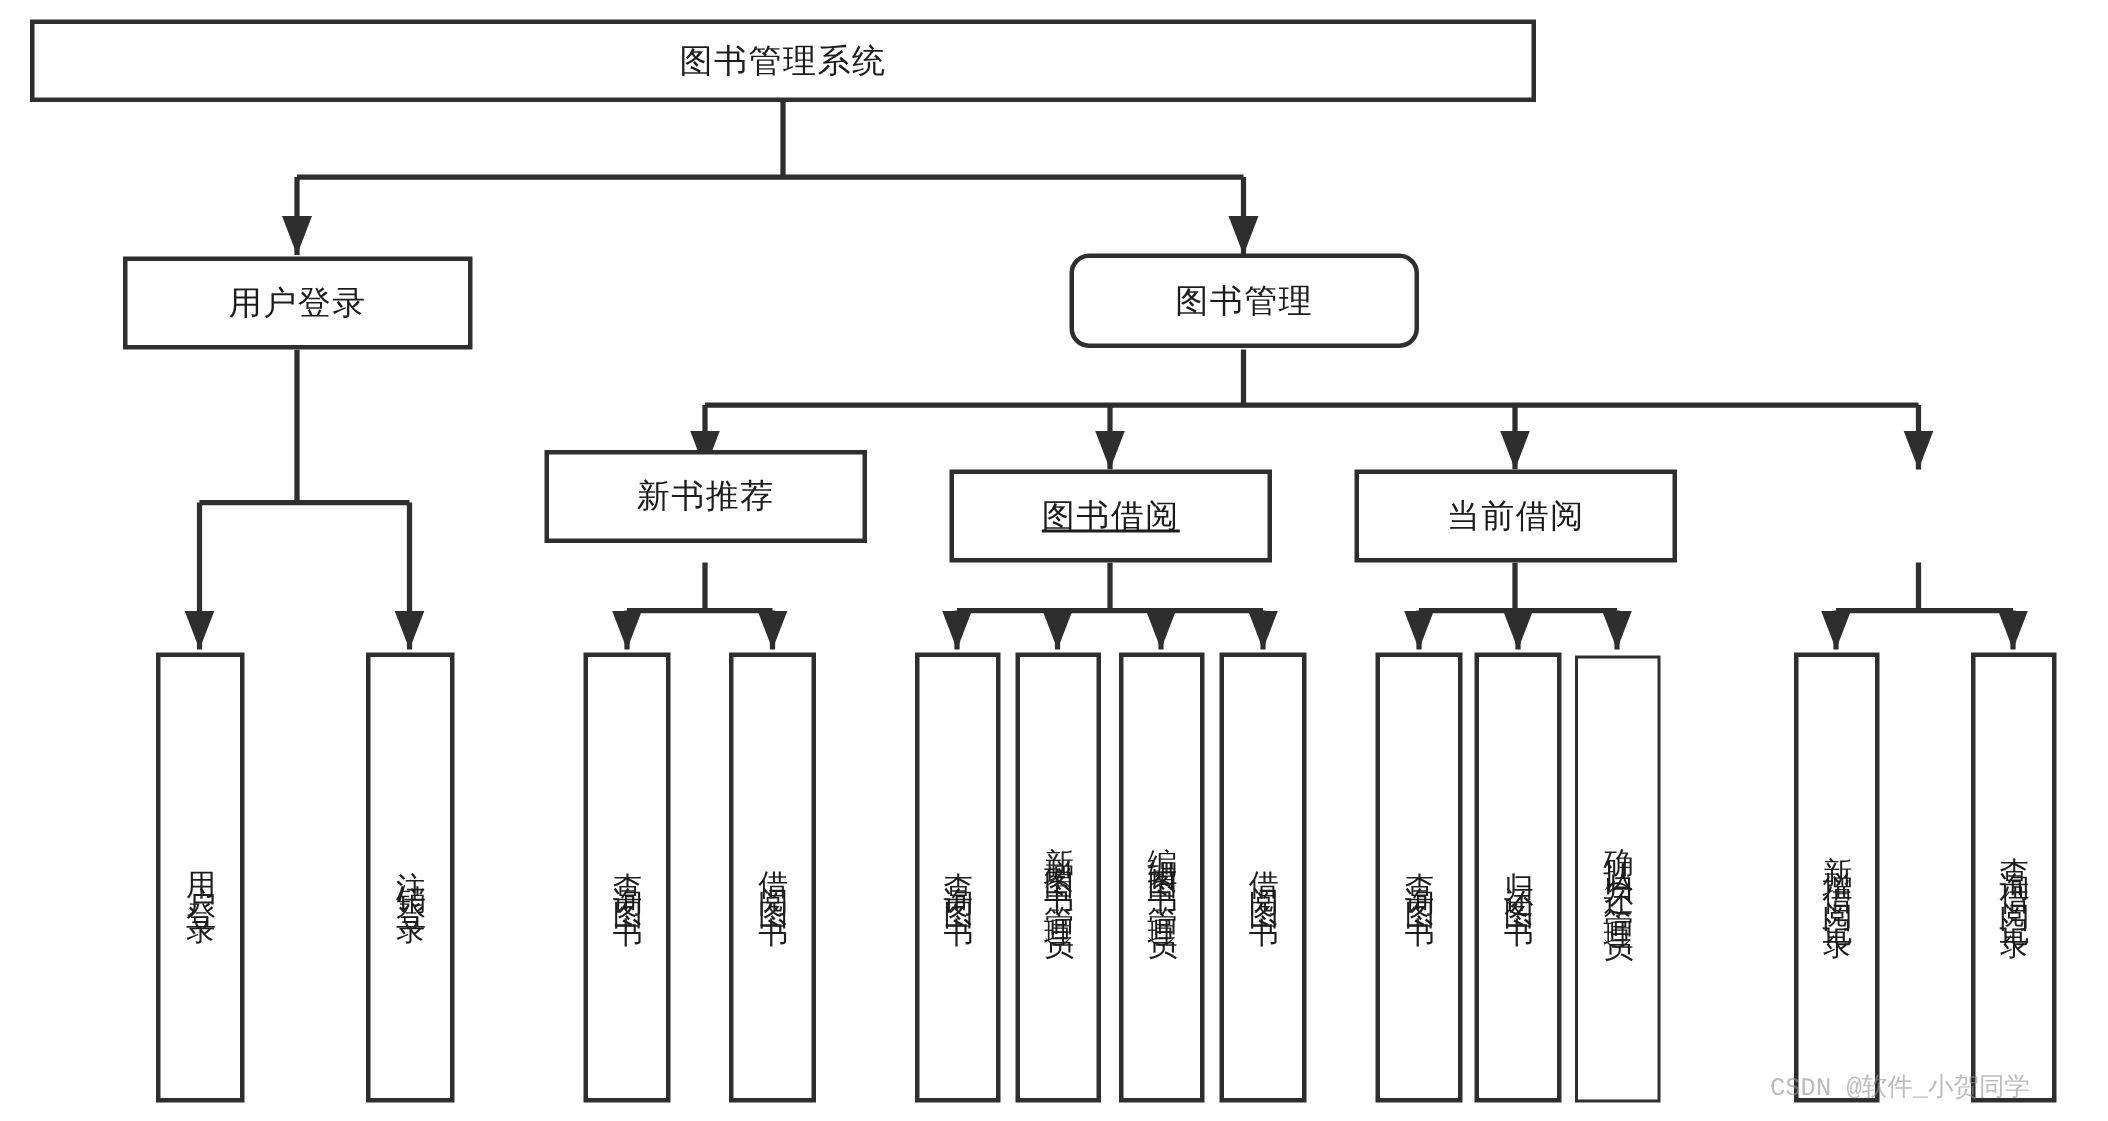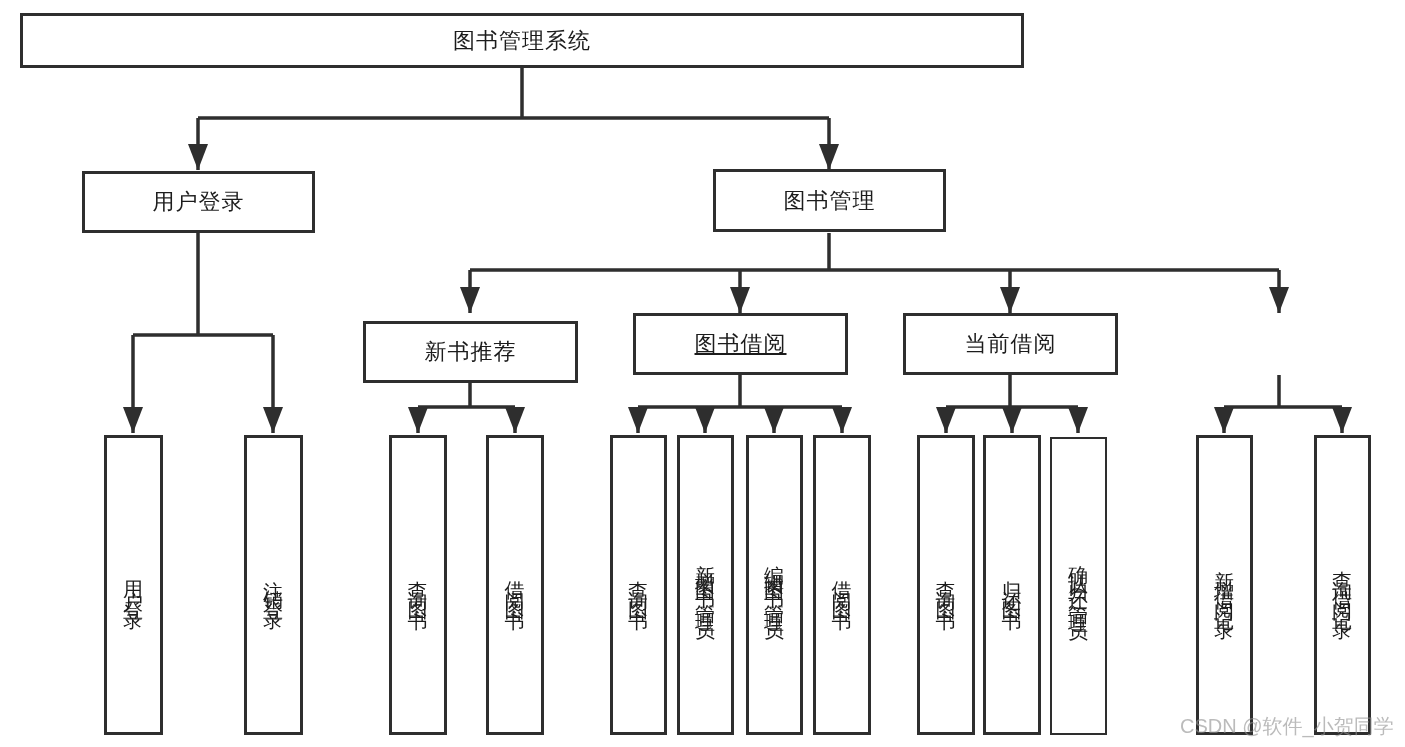--- a/index.html
+++ b/index.html
@@ -47,24 +47,25 @@
     font-size: 20px;
     writing-mode: vertical-rl;
     text-orientation: mixed;
     letter-spacing: 10px;
     line-height: 1;
   }
   .watermark {
     position: absolute;
     left: 1180px;
     top: 713px;
-    font-size: 20px;
+    font-size: 17px;
     color: rgba(145, 145, 145, 0.62);
     white-space: nowrap;
     z-index: 3;
+    font-family: Liberation Mono, monospace;
   }
 </style>
 </head>
 <body>
 
 <div class="canvas">
 
   <svg class="connectors" viewBox="0 0 1405 747" xmlns="http://www.w3.org/2000/svg">
     <defs>
       <marker id="arrowhead" markerUnits="userSpaceOnUse" markerWidth="30" markerHeight="24" refX="26" refY="10" orient="auto">
@@ -116,23 +117,23 @@
     <g>
       <path d="M1279,375 V407 M1224,407 H1342"></path>
       <path d="M1224,407 V433" marker-end="url(#arrowhead)"></path>
       <path d="M1342,407 V433" marker-end="url(#arrowhead)"></path>
     </g>
   </svg>
 
   <div class="node node-h" style="left:20px; top:13px; width:1004px; height:55px;">图书管理系统</div>
 
   <div class="node node-h" style="left:82px; top:171px; width:233px; height:62px;">用户登录</div>
-  <div class="node node-h" style="left:713px; top:169px; width:233px; height:63px;">图书管理</div>
+  <div class="node node-h" style="left:713px; top:169px; width:233px; height:63px;border-radius:13px;">图书管理</div>
 
-  <div class="node node-h" style="left:363px; top:321px; width:215px; height:62px;">新书推荐</div>
+  <div class="node node-h" style="left:363px; top:300px; width:215px; height:62px;">新书推荐</div>
   <div class="node node-h" style="left:633px; top:313px; width:215px; height:62px;text-decoration:underline;">图书借阅</div>
   <div class="node node-h" style="left:903px; top:313px; width:215px; height:62px;">当前借阅</div>
 
   <div class="node node-v" style="left:104px; top:435px; width:59px; height:300px;">用户登录</div>
   <div class="node node-v" style="left:244px; top:435px; width:59px; height:300px;">注销登录</div>
 
   <div class="node node-v" style="left:389px; top:435px; width:58px; height:300px;">查询图书</div>
   <div class="node node-v" style="left:486px; top:435px; width:58px; height:300px;">借阅图书</div>
 
   <div class="node node-v" style="left:610px; top:435px; width:57px; height:300px;">查询图书</div>

